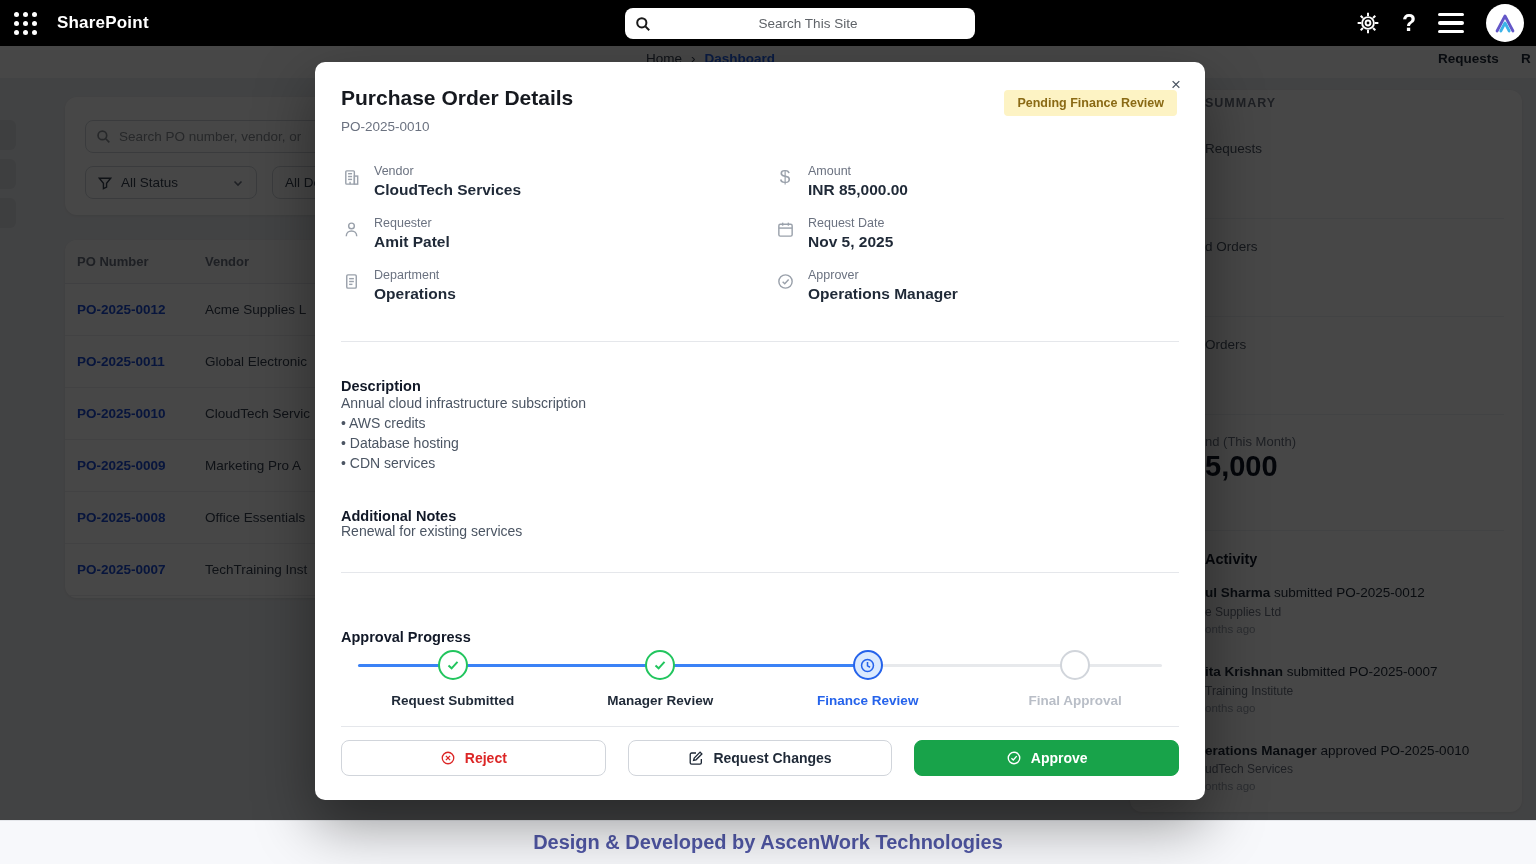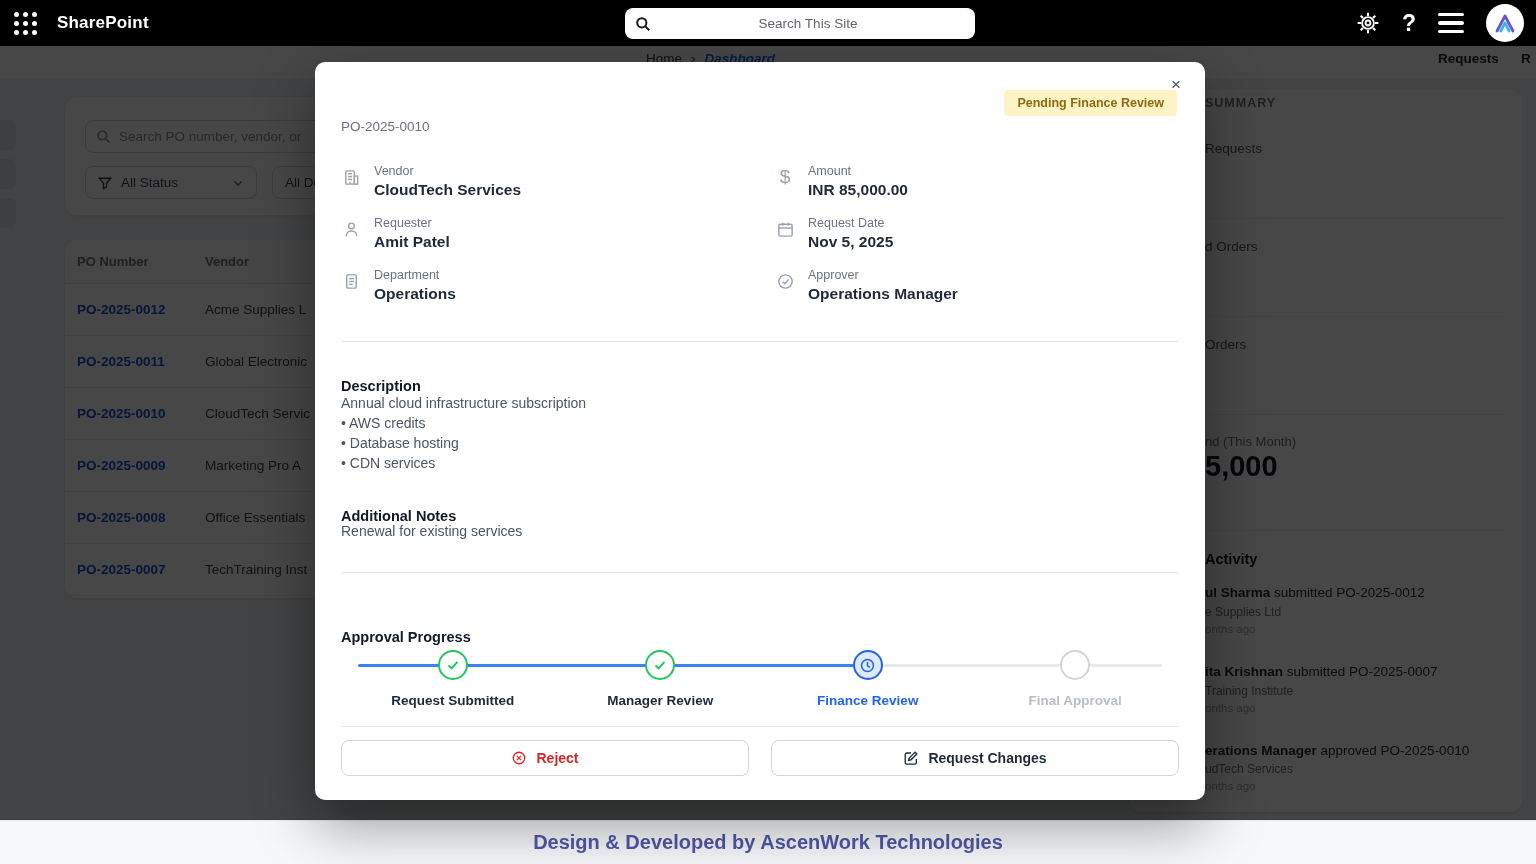--- a/index.html
+++ b/index.html
@@ -18,21 +18,21 @@
   .tico { color:#fff; display:flex; align-items:center; justify-content:center; cursor:pointer; }
   .help-q { font-size:23px; font-weight:700; color:#fff; }
   .burger { display:flex; flex-direction:column; gap:5px; }
   .burger i { width:26px; height:3.5px; background:#fff; border-radius:2px; }
   .avatar { width:38px; height:38px; border-radius:50%; background:#fff; display:flex; align-items:center; justify-content:center; }
 
   
   .page { position:absolute; top:46px; left:0; width:1536px; height:774px; background:#eef0f3; z-index:1; }
   .subheader { position:absolute; top:0; left:0; width:100%; height:32px; background:#fff; }
   .crumb { position:absolute; left:646px; top:5px; font-size:13.5px; color:#374151; display:flex; gap:9px; align-items:center; }
-  .crumb .cur { color:#2563eb; font-weight:700;font-style:italic; }
+  .crumb .cur { color:#2563eb; font-weight:700; }
   .nav-req { position:absolute; left:1438px; top:5px; font-size:13.5px; color:#1f2937; font-weight:600; }
   .nav-r2 { position:absolute; left:1521px; top:5px; font-size:13.5px; color:#1f2937; font-weight:600; }
 
   .leftnav { position:absolute; left:0; top:74px; display:flex; flex-direction:column; gap:9px; }
   .leftnav i { width:16px; height:30px; background:#dde1e6; border-radius:0 6px 6px 0; }
 
   .card { position:absolute; background:#fff; border-radius:12px; box-shadow:0 1px 3px rgba(0,0,0,.08); }
   .filters-card { left:65px; top:51px; width:560px; height:118px; }
   .bg-search { position:absolute; left:20px; top:23px; width:520px; height:33px; border:1px solid #d1d5db; border-radius:8px; display:flex; align-items:center; padding:0 10px; color:#9ca3af; }
   .bg-search input { border:none; outline:none; background:transparent; font-size:13.5px; margin-left:8px; flex:1; font-family:"Liberation Sans",sans-serif; }
@@ -272,20 +272,21 @@
 
     <div class="sfrag s-a1" style="top:653px"><b>erations Manager</b><span> approved PO-2025-0010</span></div>
     <div class="sfrag s-a2" style="top:672px">udTech Services</div>
     <div class="sfrag s-a3" style="top:690px">onths ago</div>
   </div>
 </div>
 
 <div class="overlay"></div>
 
 <div class="modal">
+  <div class="m-title">Purchase Order Details</div>
   <div class="m-sub">PO-2025-0010</div>
   <div class="m-close">×</div>
   <div class="m-badge">Pending Finance Review</div>
 
   <div class="m-fields">
     <div class="field">
       <span class="f-ico">
         <svg width="19" height="19" viewBox="0 0 20 20" fill="none" stroke="currentColor" stroke-width="1.5">
             <rect x="4" y="3" width="9" height="14" rx="1"></rect>
             <rect x="13" y="8.5" width="3.5" height="8.5"></rect>
@@ -431,18 +432,27 @@
     </button>
     <button class="btn btn-neutral">
       <span>
         <svg width="16" height="16" viewBox="0 0 18 18" fill="none" stroke="#1f2937" stroke-width="1.5">
             <path d="M15 10v4.3a1.6 1.6 0 0 1-1.6 1.6H4.1a1.6 1.6 0 0 1-1.6-1.6V5a1.6 1.6 0 0 1 1.6-1.6H9"></path>
             <path d="M13.6 2.4l2 2L9 11l-2.7.7.7-2.7z"></path>
           </svg>
       </span>
       <span>Request Changes</span>
     </button>
+    <button class="btn btn-approve">
+      <span>
+        <svg width="16" height="16" viewBox="0 0 20 20" fill="none" stroke="#fff" stroke-width="1.7">
+            <circle cx="10" cy="10" r="7.2"></circle>
+            <polyline points="6.8,10.3 9.1,12.5 13.4,7.6"></polyline>
+          </svg>
+      </span>
+      <span>Approve</span>
+    </button>
   </div>
 </div>
 
 <div class="footer">
   <span class="credit">Design &amp; Developed by AscenWork Technologies</span>
 </div>
 
 </body></html>

